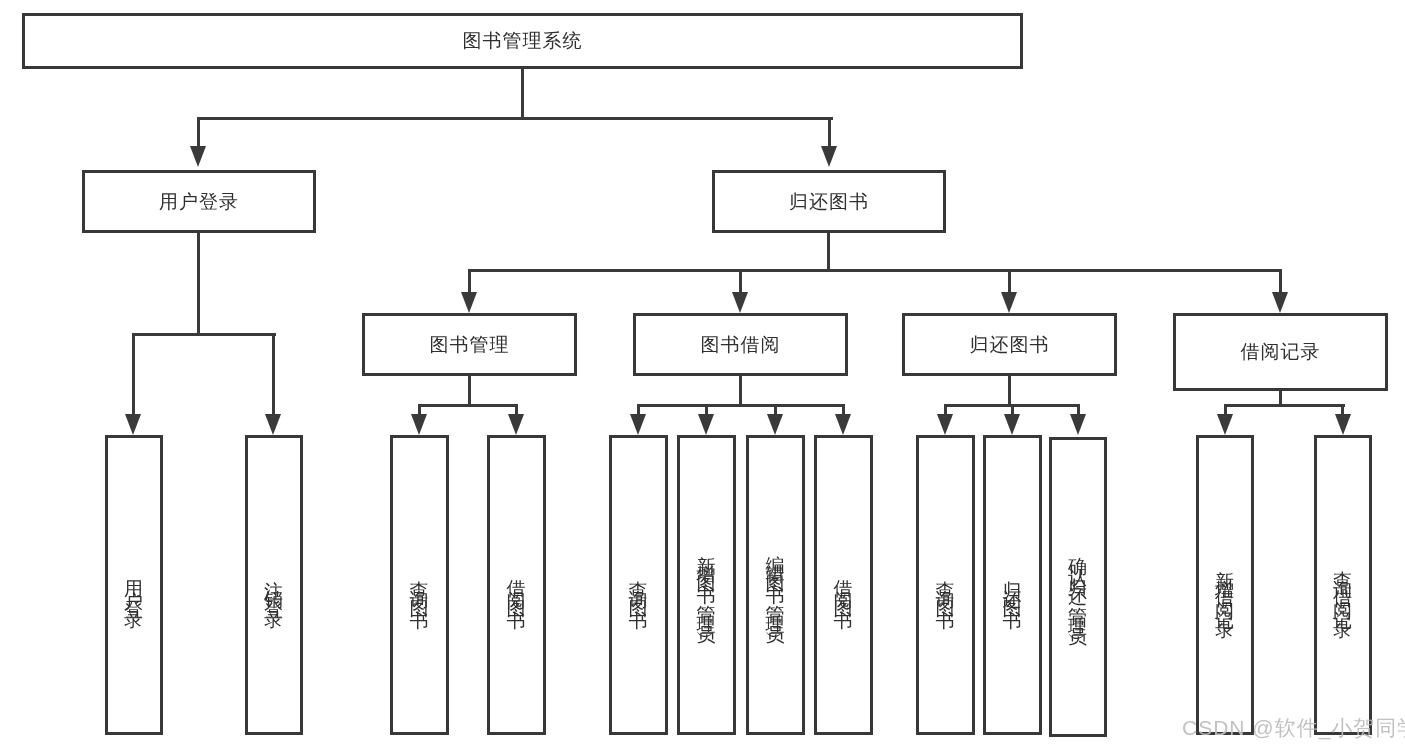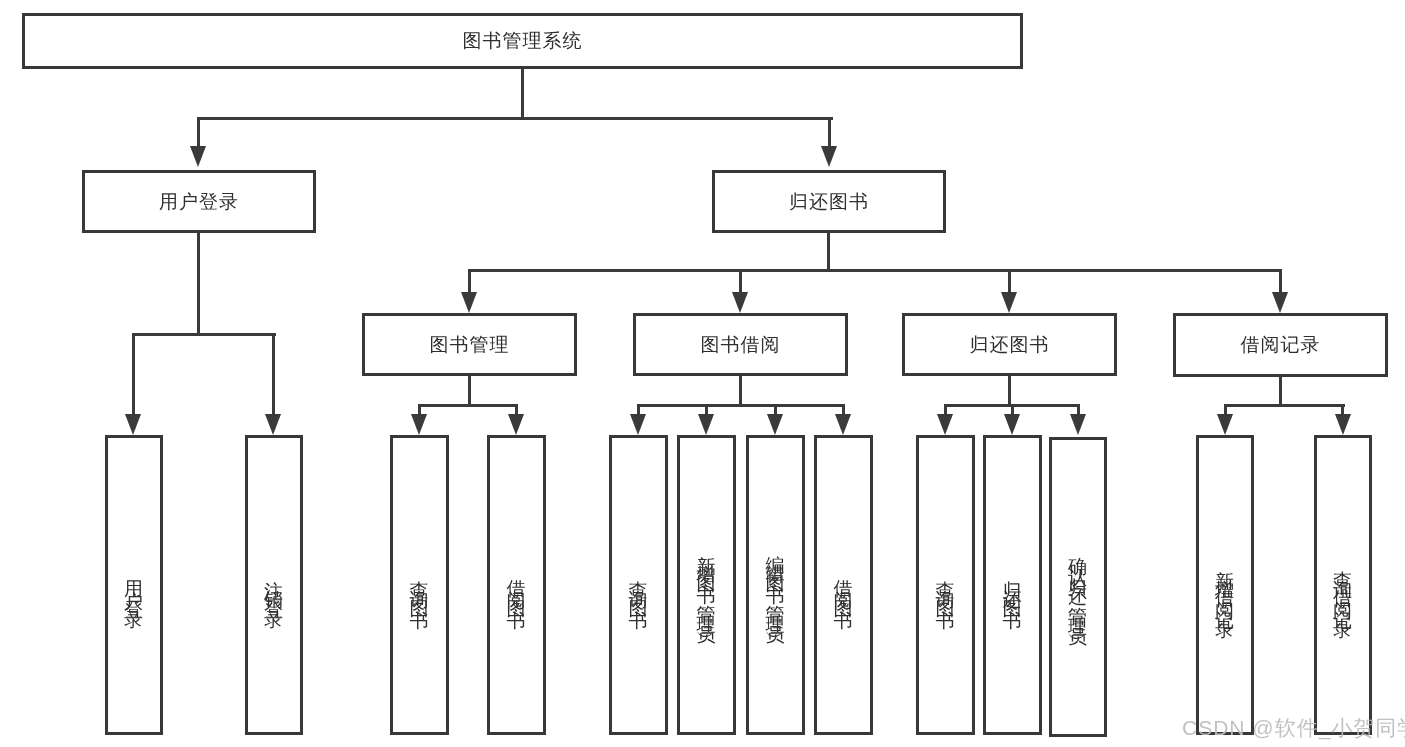--- a/index.html
+++ b/index.html
@@ -139,21 +139,21 @@
 
   <div class="box h" style="left:362px; top:313px; width:215px; height:63px">
     <span>图书管理</span>
   </div>
   <div class="box h" style="left:633px; top:313px; width:215px; height:63px">
     <span>图书借阅</span>
   </div>
   <div class="box h" style="left:902px; top:313px; width:215px; height:63px">
     <span>归还图书</span>
   </div>
-  <div class="box h" style="left:1173px; top:313px; width:215px; height:64px">
+  <div class="box h" style="left:1173px; top:313px; width:215px; height:78px">
     <span>借阅记录</span>
   </div>
 
   <div class="box v" style="left:105px; top:435px; width:58px; height:300px">
     <span>用户登录</span>
   </div>
   <div class="box v" style="left:245px; top:435px; width:58px; height:300px">
     <span>注销登录</span>
   </div>
 

